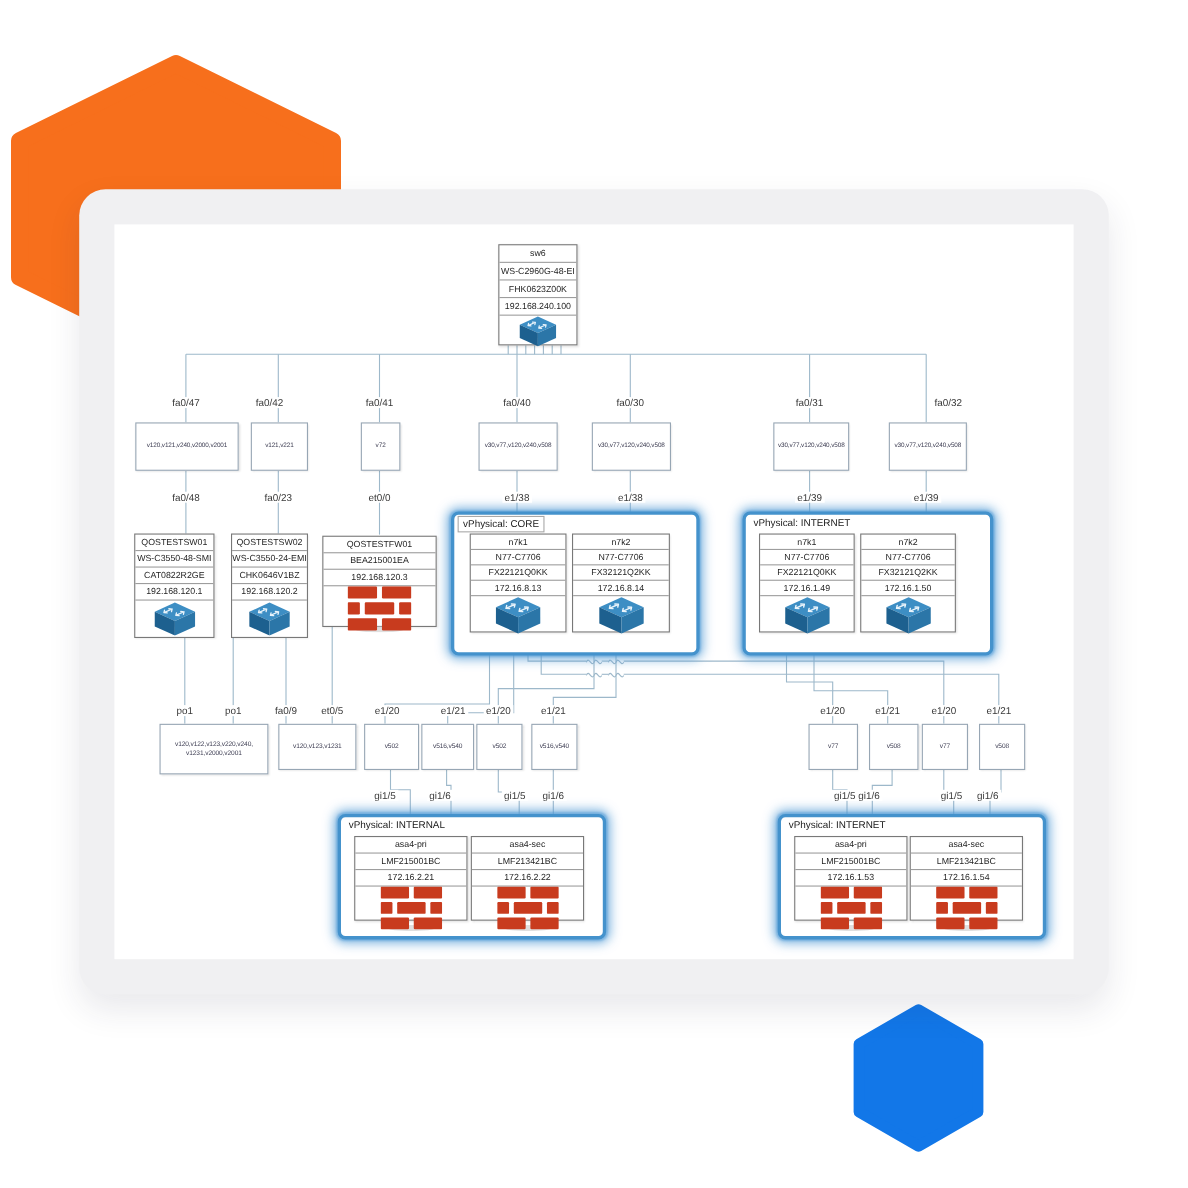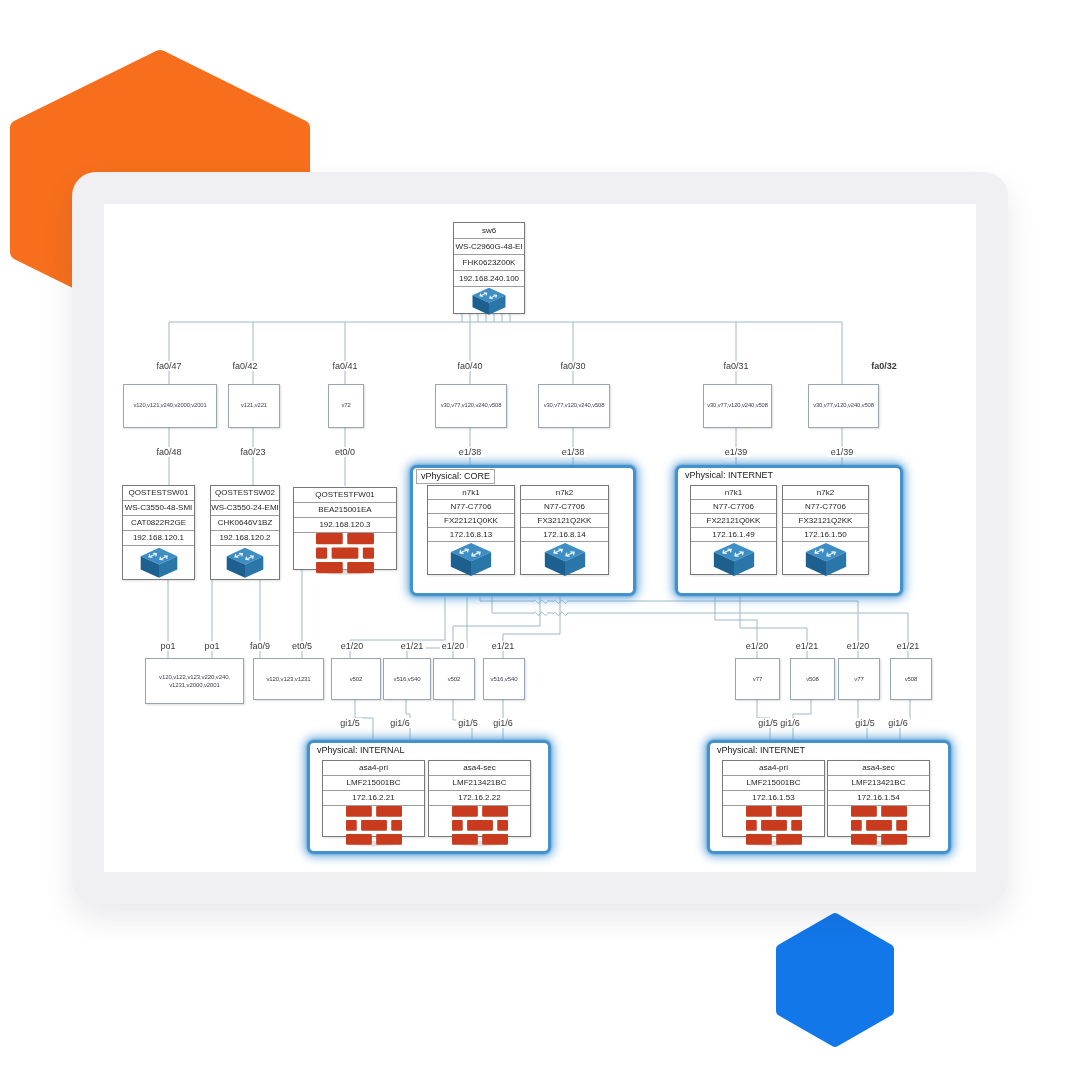--- a/index.html
+++ b/index.html
@@ -105,21 +105,21 @@
       <path d="M25,15 L34,11 M34,11 l-3.6,-0.3 M34,11 l-0.7,2.8 M25,15 l3.6,0.3 M25,15 l0.7,-2.8" stroke="#eaf4fb" stroke-width="1.4" fill="none" stroke-linecap="round"></path>
     </svg>
       </div>
     </div>
     <div class="plabel" style="left: 169px; top: 366px;">fa0/47</div>
     <div class="plabel" style="left: 245px; top: 366px;">fa0/42</div>
     <div class="plabel" style="left: 345px; top: 366px;">fa0/41</div>
     <div class="plabel" style="left: 470px; top: 366px;">fa0/40</div>
     <div class="plabel" style="left: 573px; top: 366px;">fa0/30</div>
     <div class="plabel" style="left: 736px; top: 366px;">fa0/31</div>
-    <div class="plabel" style="left: 884px; top: 366px; font-weight: bold;">fa0/32</div>
+    <div class="plabel" style="left: 862px; top: 366px;">fa0/32</div>
     <div class="vbox" style="left: 123px; top: 384px; width: 92px; height: 42px; font-size: 5.8px;">v120,v121,v240,v2000,v2001</div>
     <div class="vbox" style="left: 228px; top: 384px; width: 50px; height: 42px; font-size: 5.8px;">v121,v221</div>
     <div class="vbox" style="left: 328px; top: 384px; width: 34px; height: 42px; font-size: 5.8px;">v72</div>
     <div class="vbox" style="left: 435px; top: 384px; width: 70px; height: 42px; font-size: 5.8px;">v30,v77,v120,v240,v508</div>
     <div class="vbox" style="left: 538px; top: 384px; width: 70px; height: 42px; font-size: 5.8px;">v30,v77,v120,v240,v508</div>
     <div class="vbox" style="left: 703px; top: 384px; width: 67px; height: 42px; font-size: 5.8px;">v30,v77,v120,v240,v508</div>
     <div class="vbox" style="left: 808px; top: 384px; width: 69px; height: 42px; font-size: 5.8px;">v30,v77,v120,v240,v508</div>
     <div class="plabel" style="left: 169px; top: 452px;">fa0/48</div>
     <div class="plabel" style="left: 253px; top: 452px;">fa0/23</div>
     <div class="plabel" style="left: 345px; top: 452px;">et0/0</div>

